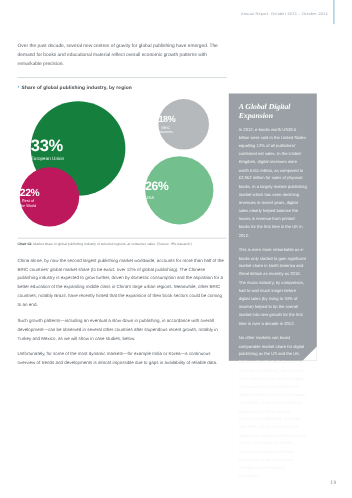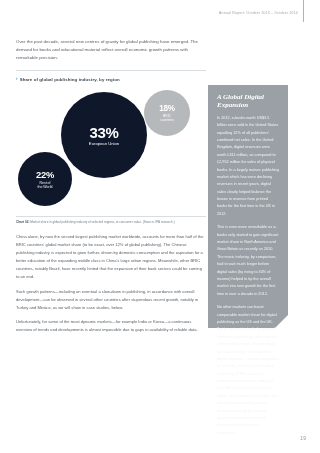--- a/index.html
+++ b/index.html
@@ -101,40 +101,40 @@
     position: relative;
     width: 190px;
     height: 130px;
     margin-top: 2px;
   }
   .bubble {
     position: absolute;
     border-radius: 50%;
     display: flex;
     flex-direction: column;
-    align-items: center;
+    align-items: flex-start;
     justify-content: center;
     color: #ffffff;
     text-align: center;
   }
   .bubble .val {
     font-weight: bold;
     line-height: 1;
     letter-spacing: -0.3px;
   }
   .bubble .lab {
     line-height: 1.15;
     margin-top: 2px;
     opacity: 0.95;
   }
 
   .bubble-eu {
-    left: 45px; top: 8px;
+    left: 12px; top: 8px;
     width: 86px; height: 86px;
-    background: #0f172a;
+    background: #15803d;
     z-index: 3;
   }
   .bubble-eu .val { font-size: 15px; }
   .bubble-eu .lab { font-size: 4.2px; }
 
   .bubble-usa {
     left: 116px; top: 58px;
     width: 62px; height: 62px;
     background: #74bf8e;
     z-index: 2;
@@ -147,21 +147,21 @@
     width: 46px; height: 46px;
     background: #b5b9bb;
     z-index: 2;
   }
   .bubble-bric .val { font-size: 8.2px; }
   .bubble-bric .lab { font-size: 3.3px; line-height: 1.1; }
 
   .bubble-row {
     left: 2px; top: 68px;
     width: 54px; height: 54px;
-    background: #0f172a;
+    background: #be185d;
     z-index: 4;
   }
   .bubble-row .val { font-size: 9.4px; }
   .bubble-row .lab { font-size: 3.5px; line-height: 1.15; }
 
   .chart-caption-rule {
     width: 100%;
     height: 1px;
     background: #d8dde1;
     margin-top: 2px;
@@ -264,20 +264,24 @@
       </div>
 
       <div class="bubble bubble-bric">
         <span class="val">18%</span>
         <span class="lab">
           <span>BRIC</span><br>
           <span>countries</span>
         </span>
       </div>
 
+      <div class="bubble bubble-usa">
+        <span class="val">26%</span>
+        <span class="lab">USA</span>
+      </div>
 
       <div class="bubble bubble-row">
         <span class="val">22%</span>
         <span class="lab">
           <span>Rest of</span><br>
           <span>the World</span>
         </span>
       </div>
 
     </div>

